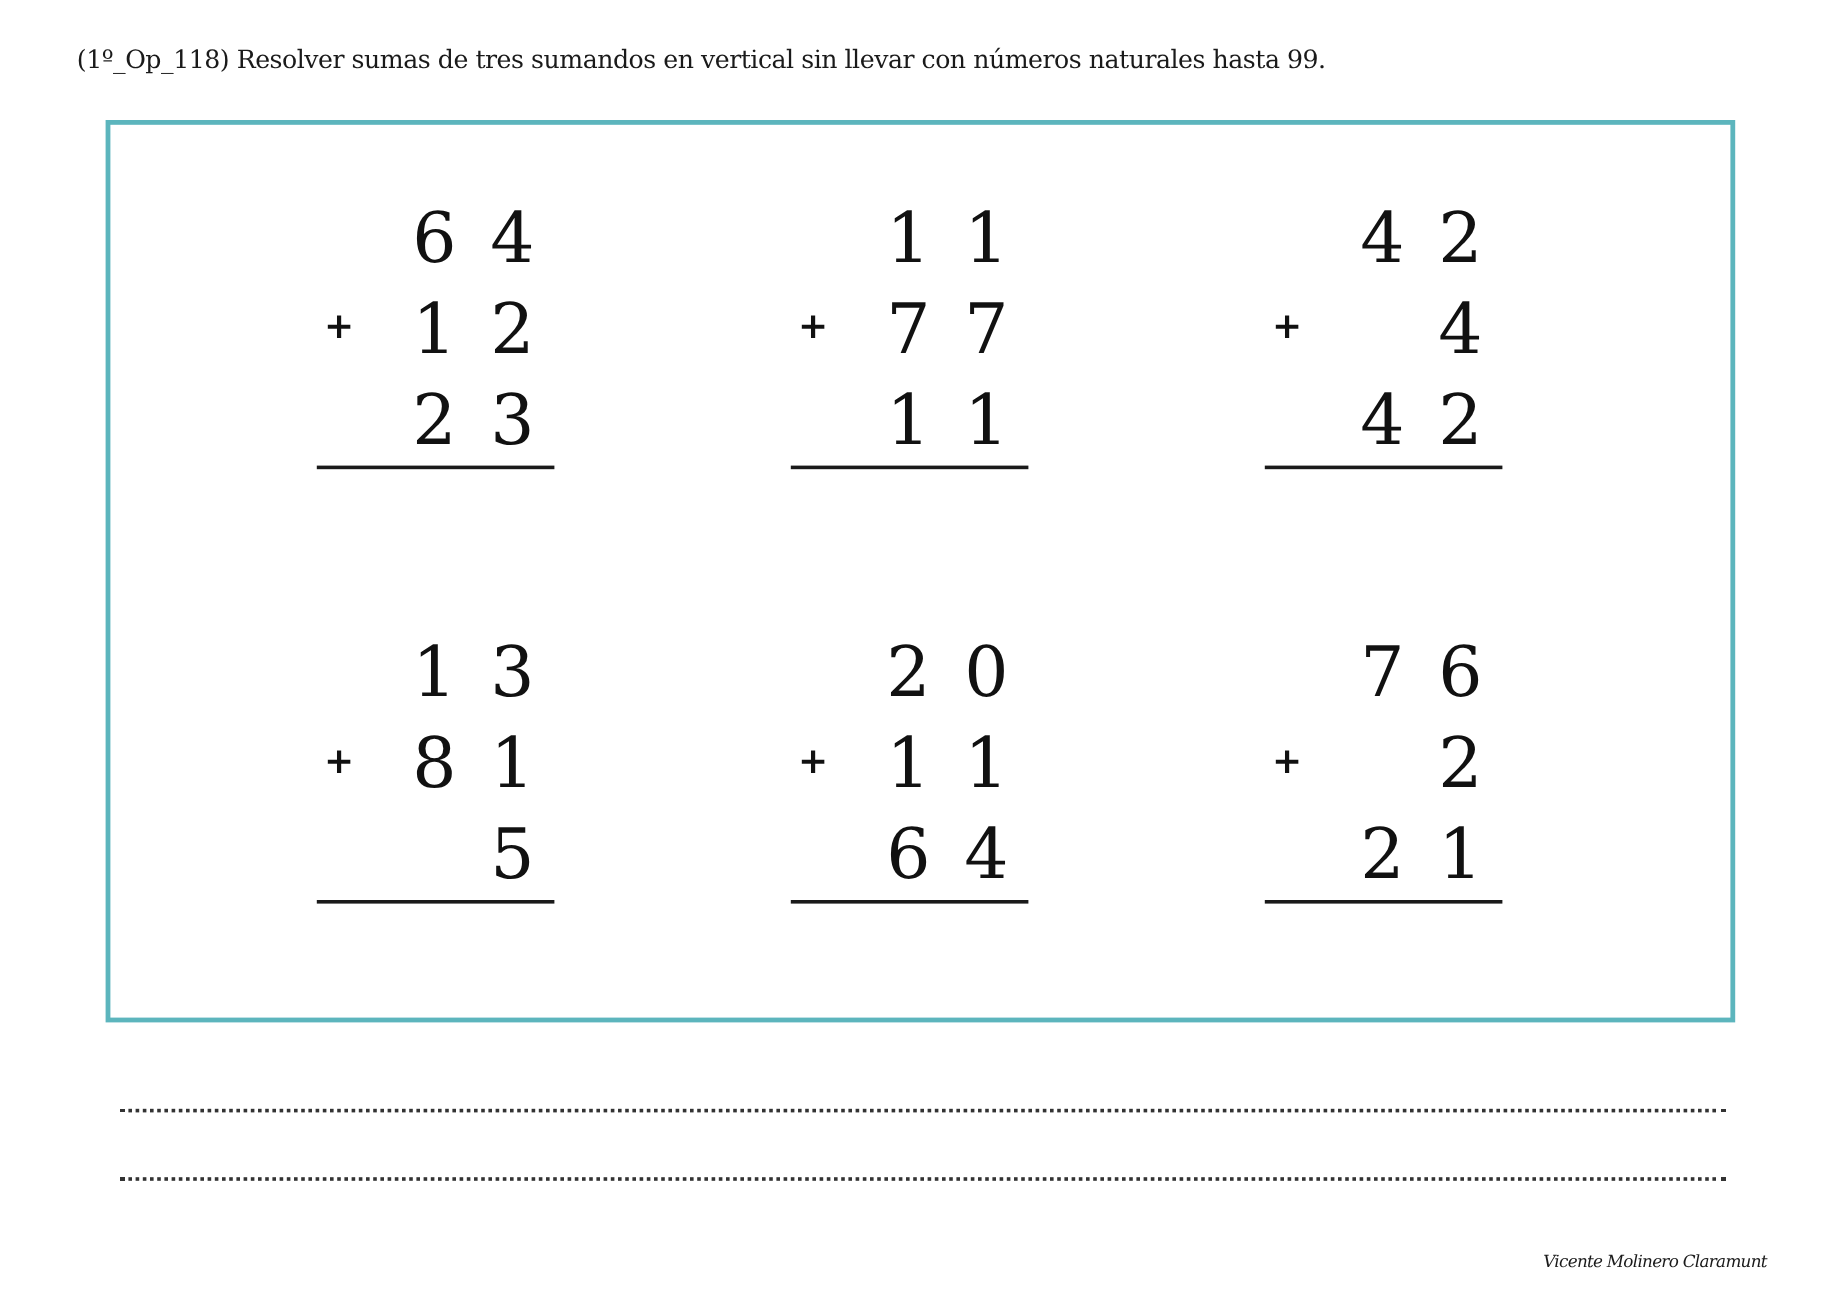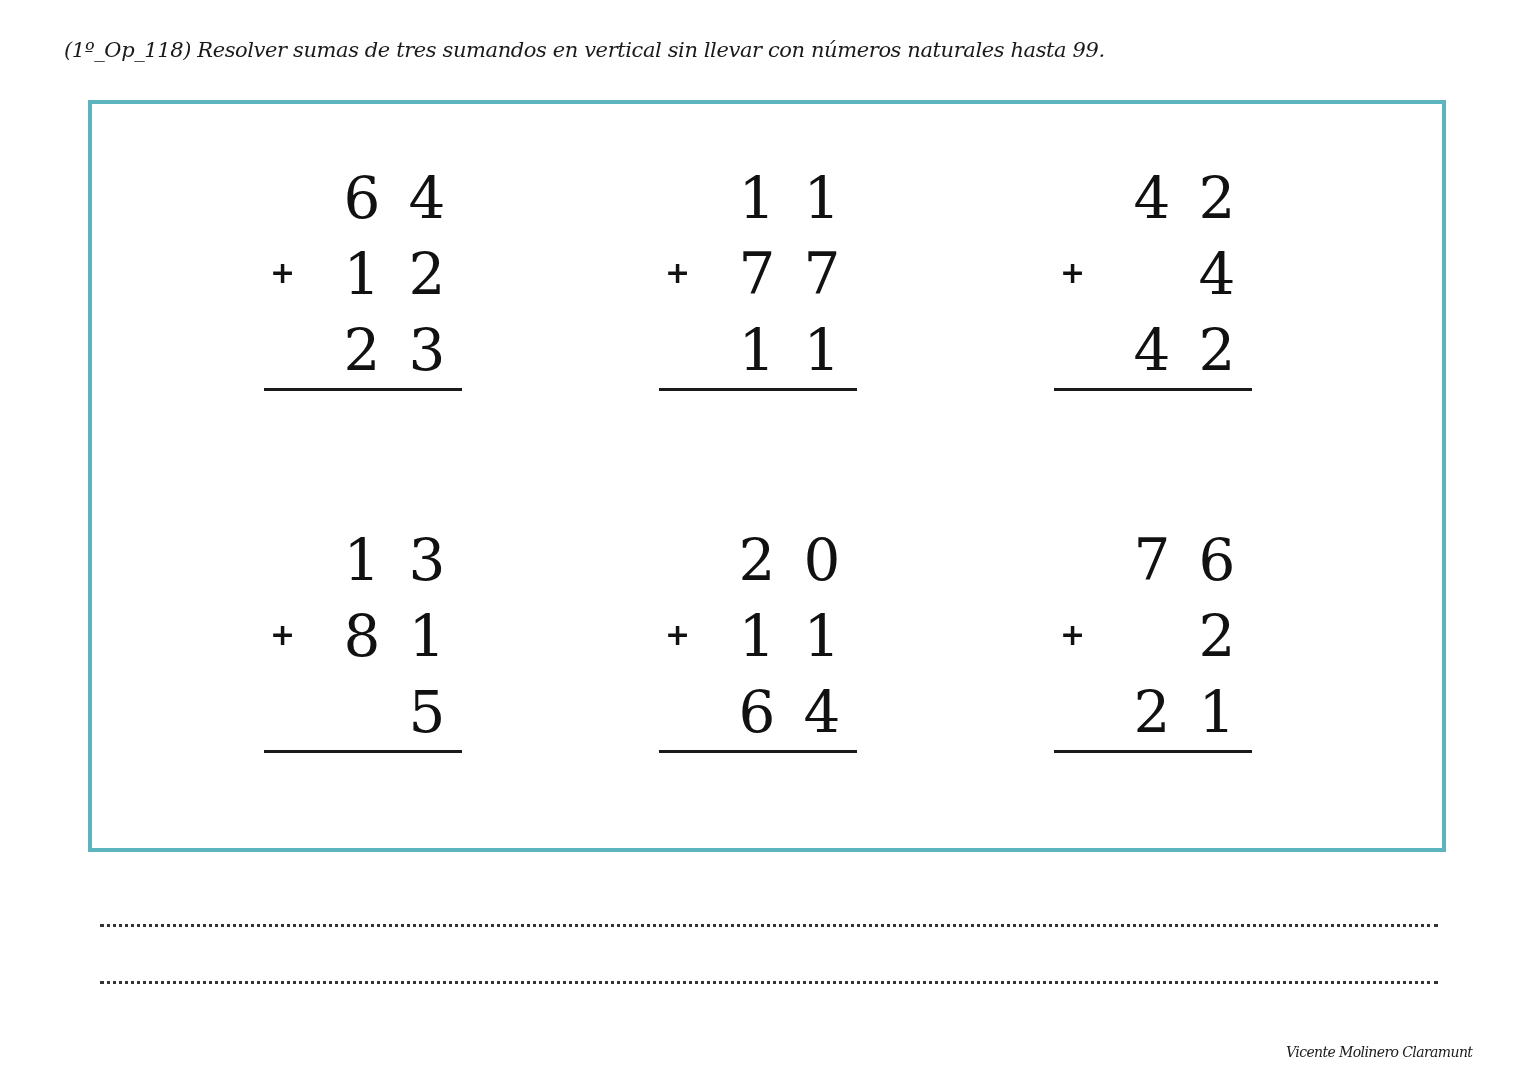--- a/index.html
+++ b/index.html
@@ -13,21 +13,20 @@
       position: relative;
       overflow: hidden;
       font-family: "DejaVu Serif", serif;
       color: #111111;
     }
     .title {
       position: absolute;
       left: 64px;
       top: 38px;
       font-family: "DejaVu Serif", serif;
-      font-style: italic;
       font-size: 21px;
       letter-spacing: -0.4px;
       color: #1a1a1a;
       white-space: nowrap;
     }
     .frame {
       position: absolute;
       left: 88px;
       top: 100px;
       width: 1350px;

